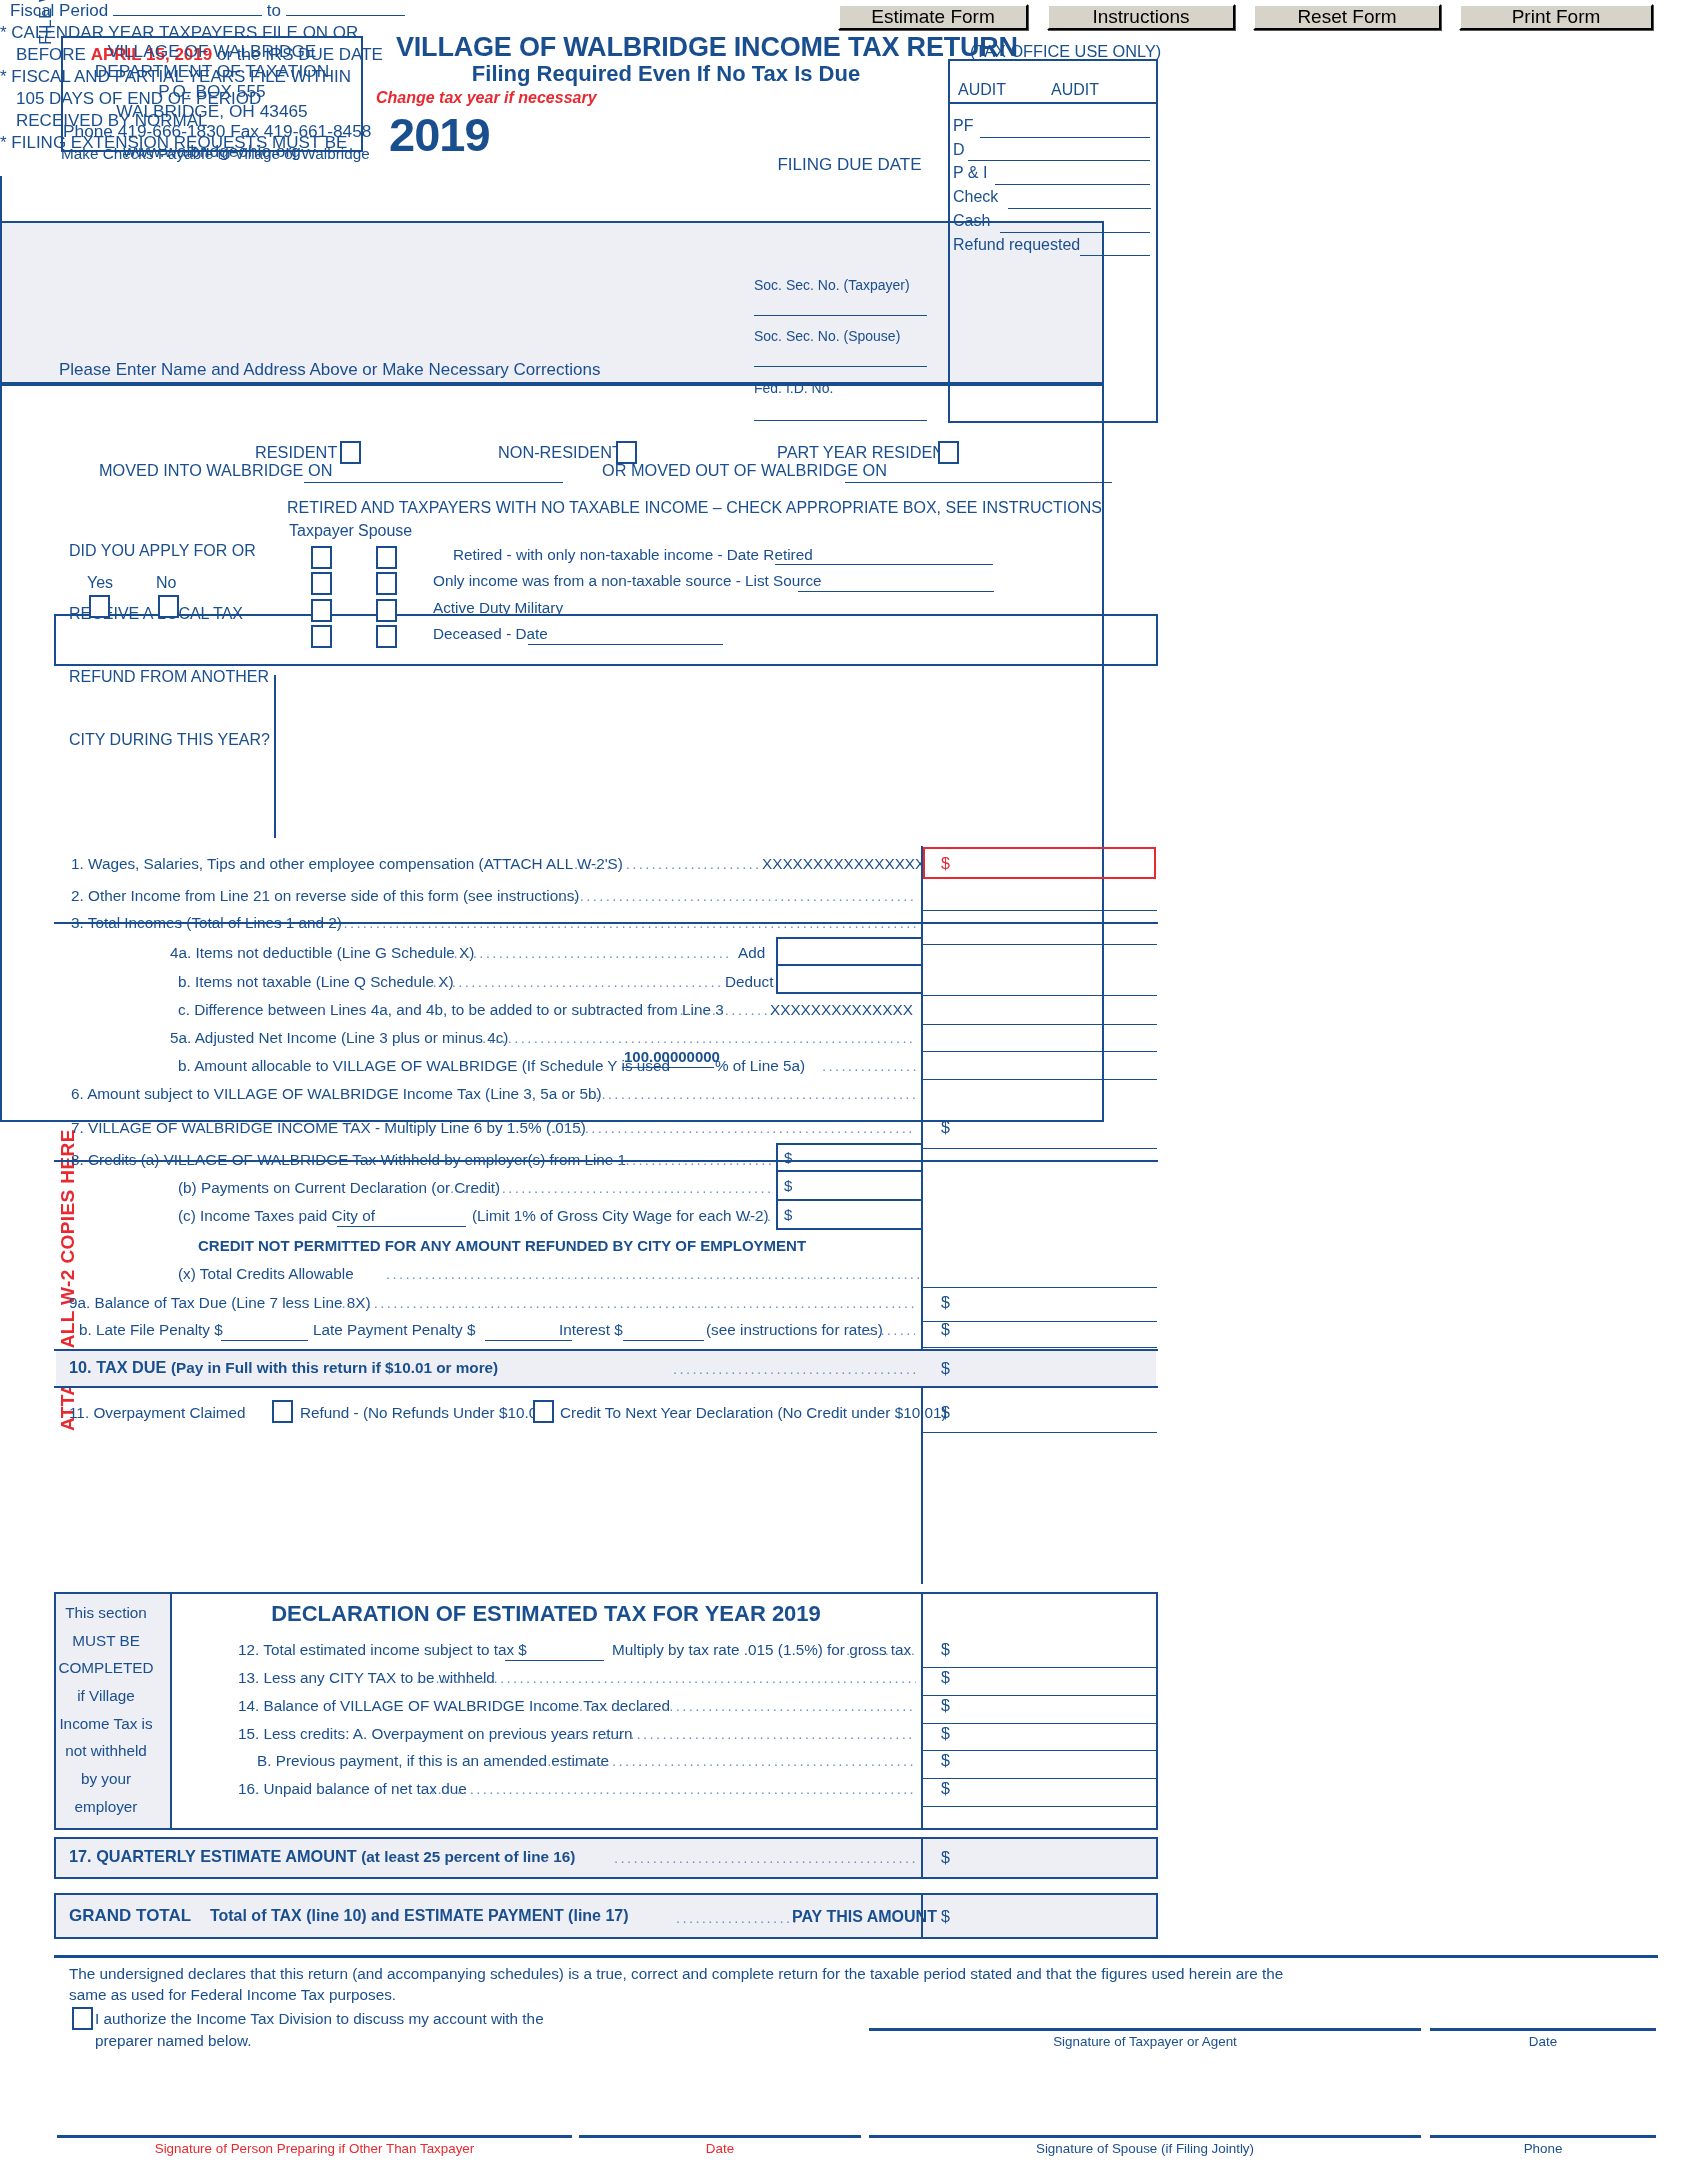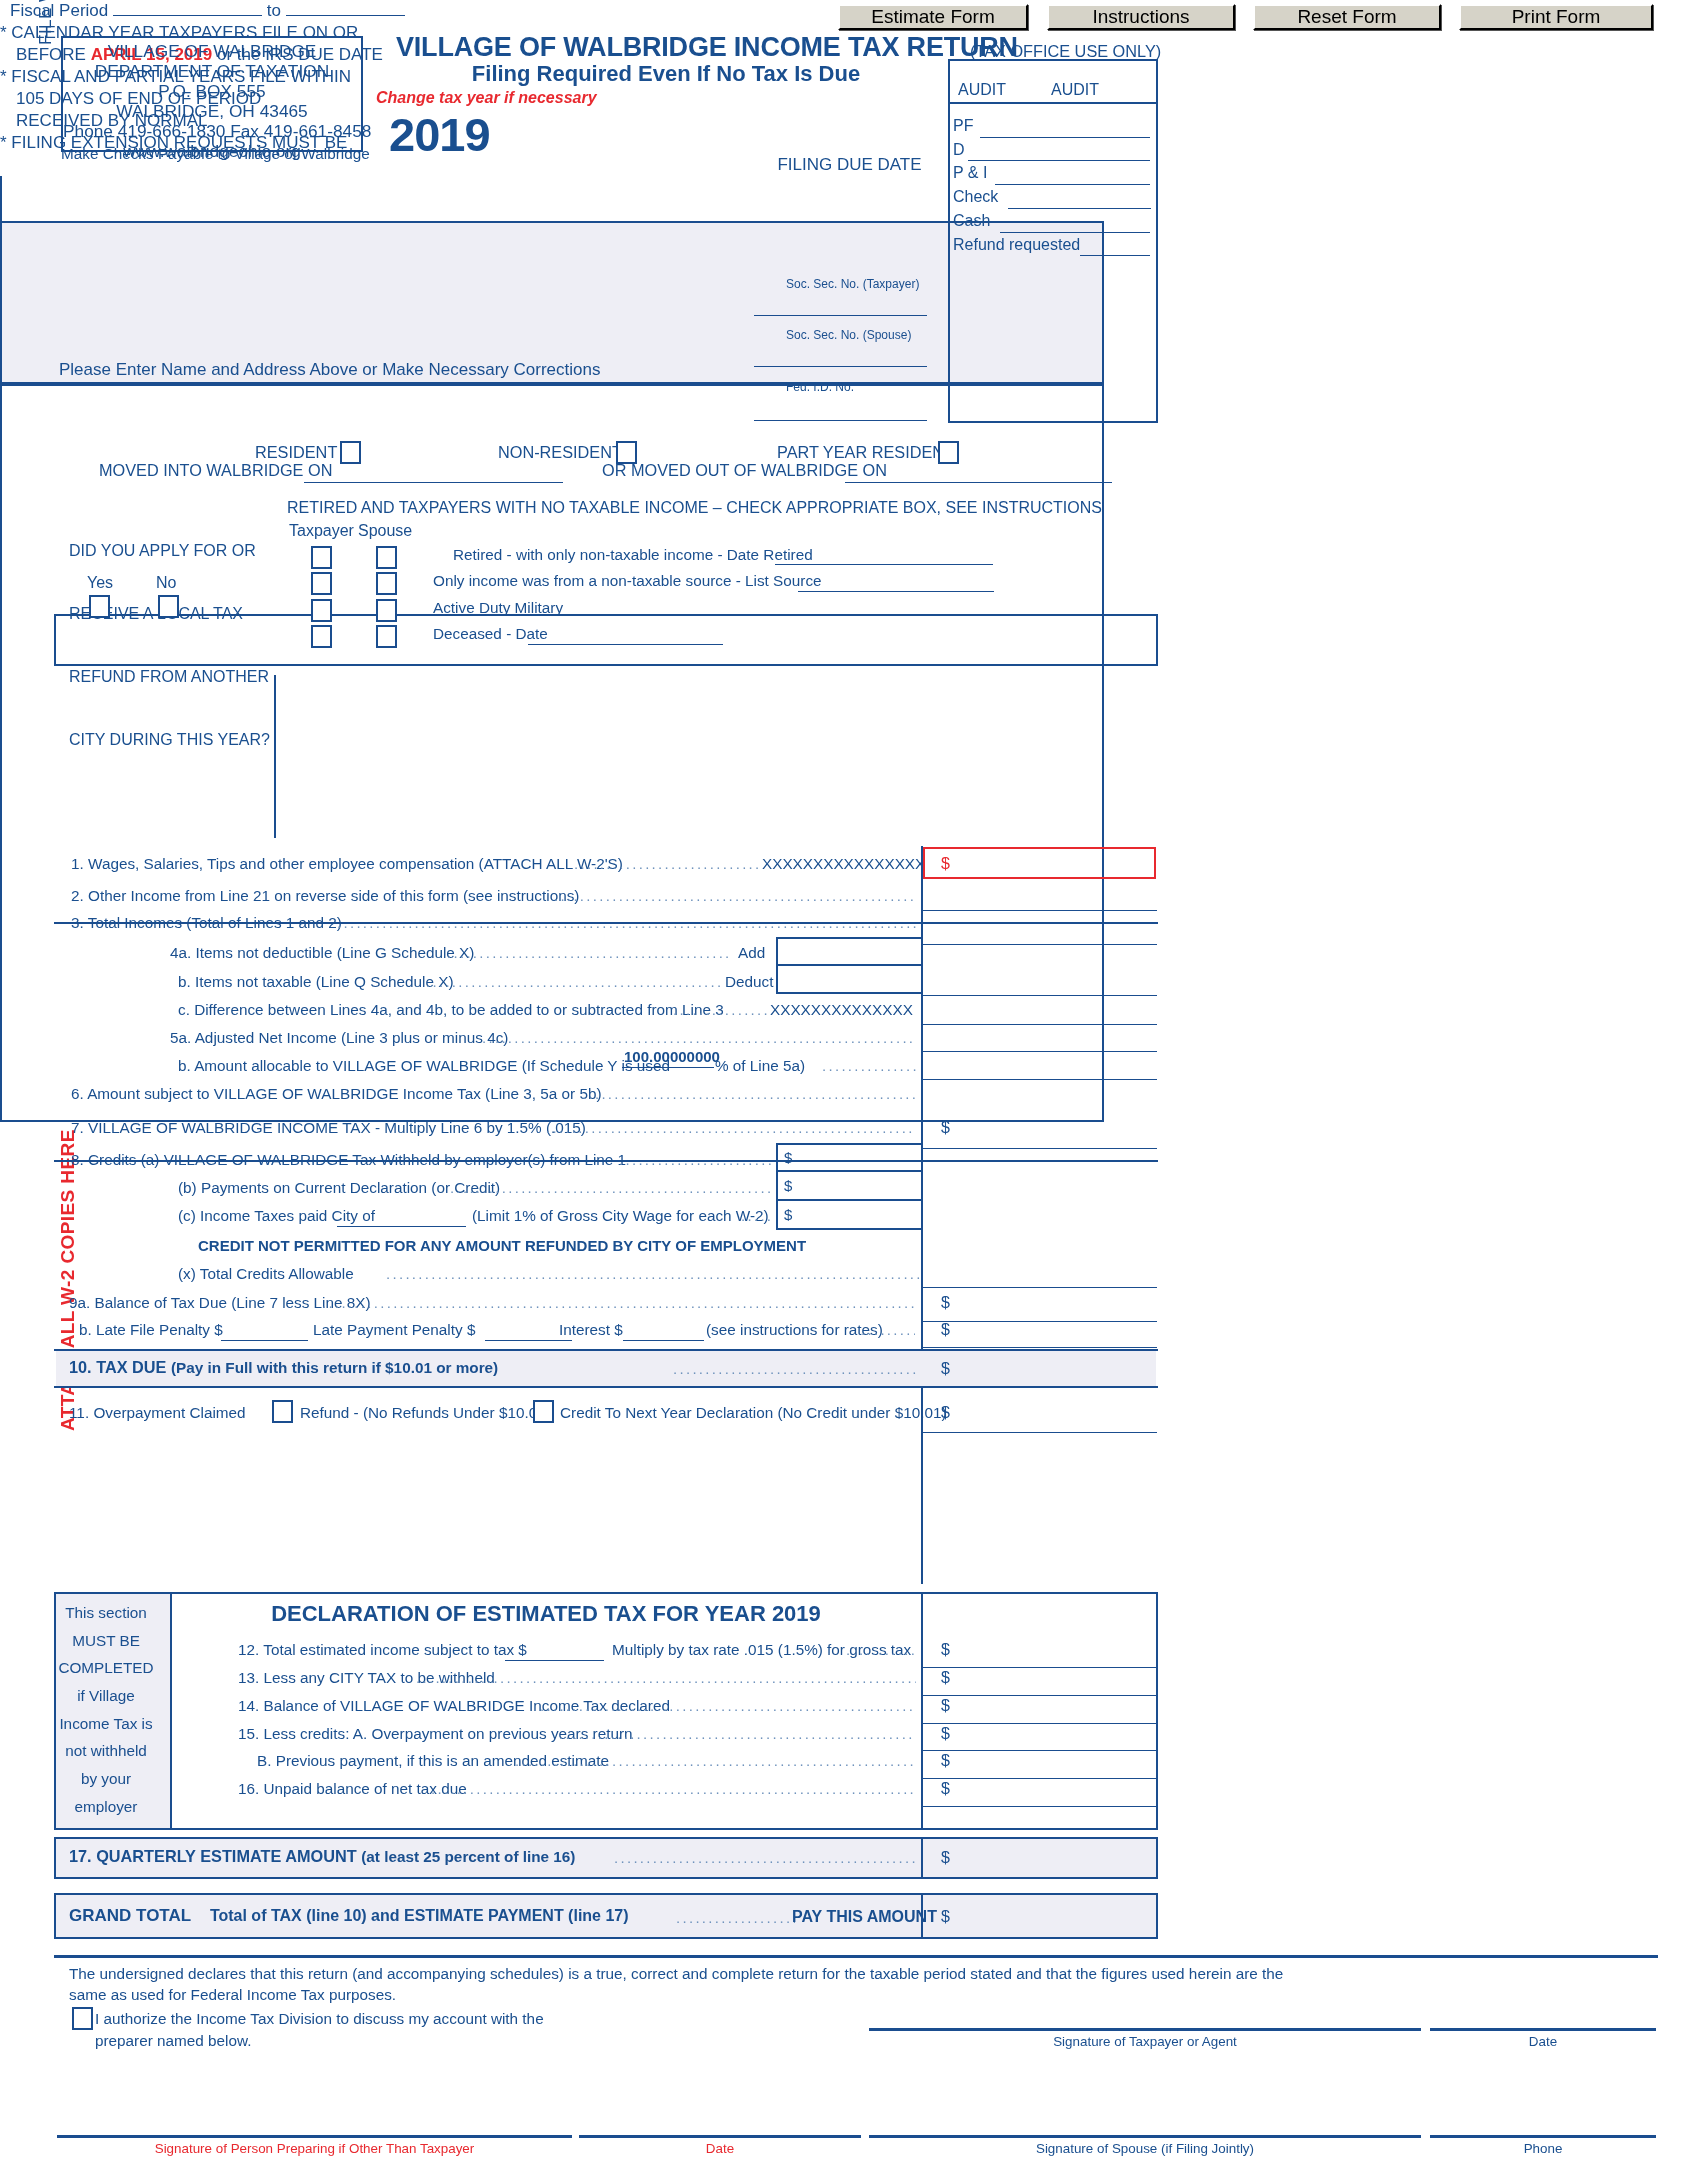--- a/index.html
+++ b/index.html
@@ -70,21 +70,21 @@
 
   
   #tou-label { left: 970px; top: 42px; font-size: 16.3px; }
   #tou-box { left: 948px; top: 59px; width: 210px; height: 364px; }
   #audit-row { left: 948px; top: 59px; width: 210px; height: 45px; border-bottom:2px solid #1a4d8f;}
   #audit-div { left: 1042px; top: 59px; width: 0; height: 45px; border-left:2px solid #1a4d8f;}
   .audit-t { font-size: 16px; }
   .tou-line { font-size: 16px; }
 
   
-  .ssn-lab { font-size: 12px; margin-left: 32px; }
+  .ssn-lab { font-size: 14px; }
 
   
   #res-box { left: 54px; top: 614px; width: 1104px; height: 52px; }
 
   
   #ret-box { left: 54px; top: 675px; width: 1104px; height: 163px;
       background:#eeeef5; border:2px solid #1a4d8f; }
   #ret-div { position:absolute; left:274px; top:675px; height:163px; border-left:2px solid #1a4d8f;}
 
   

